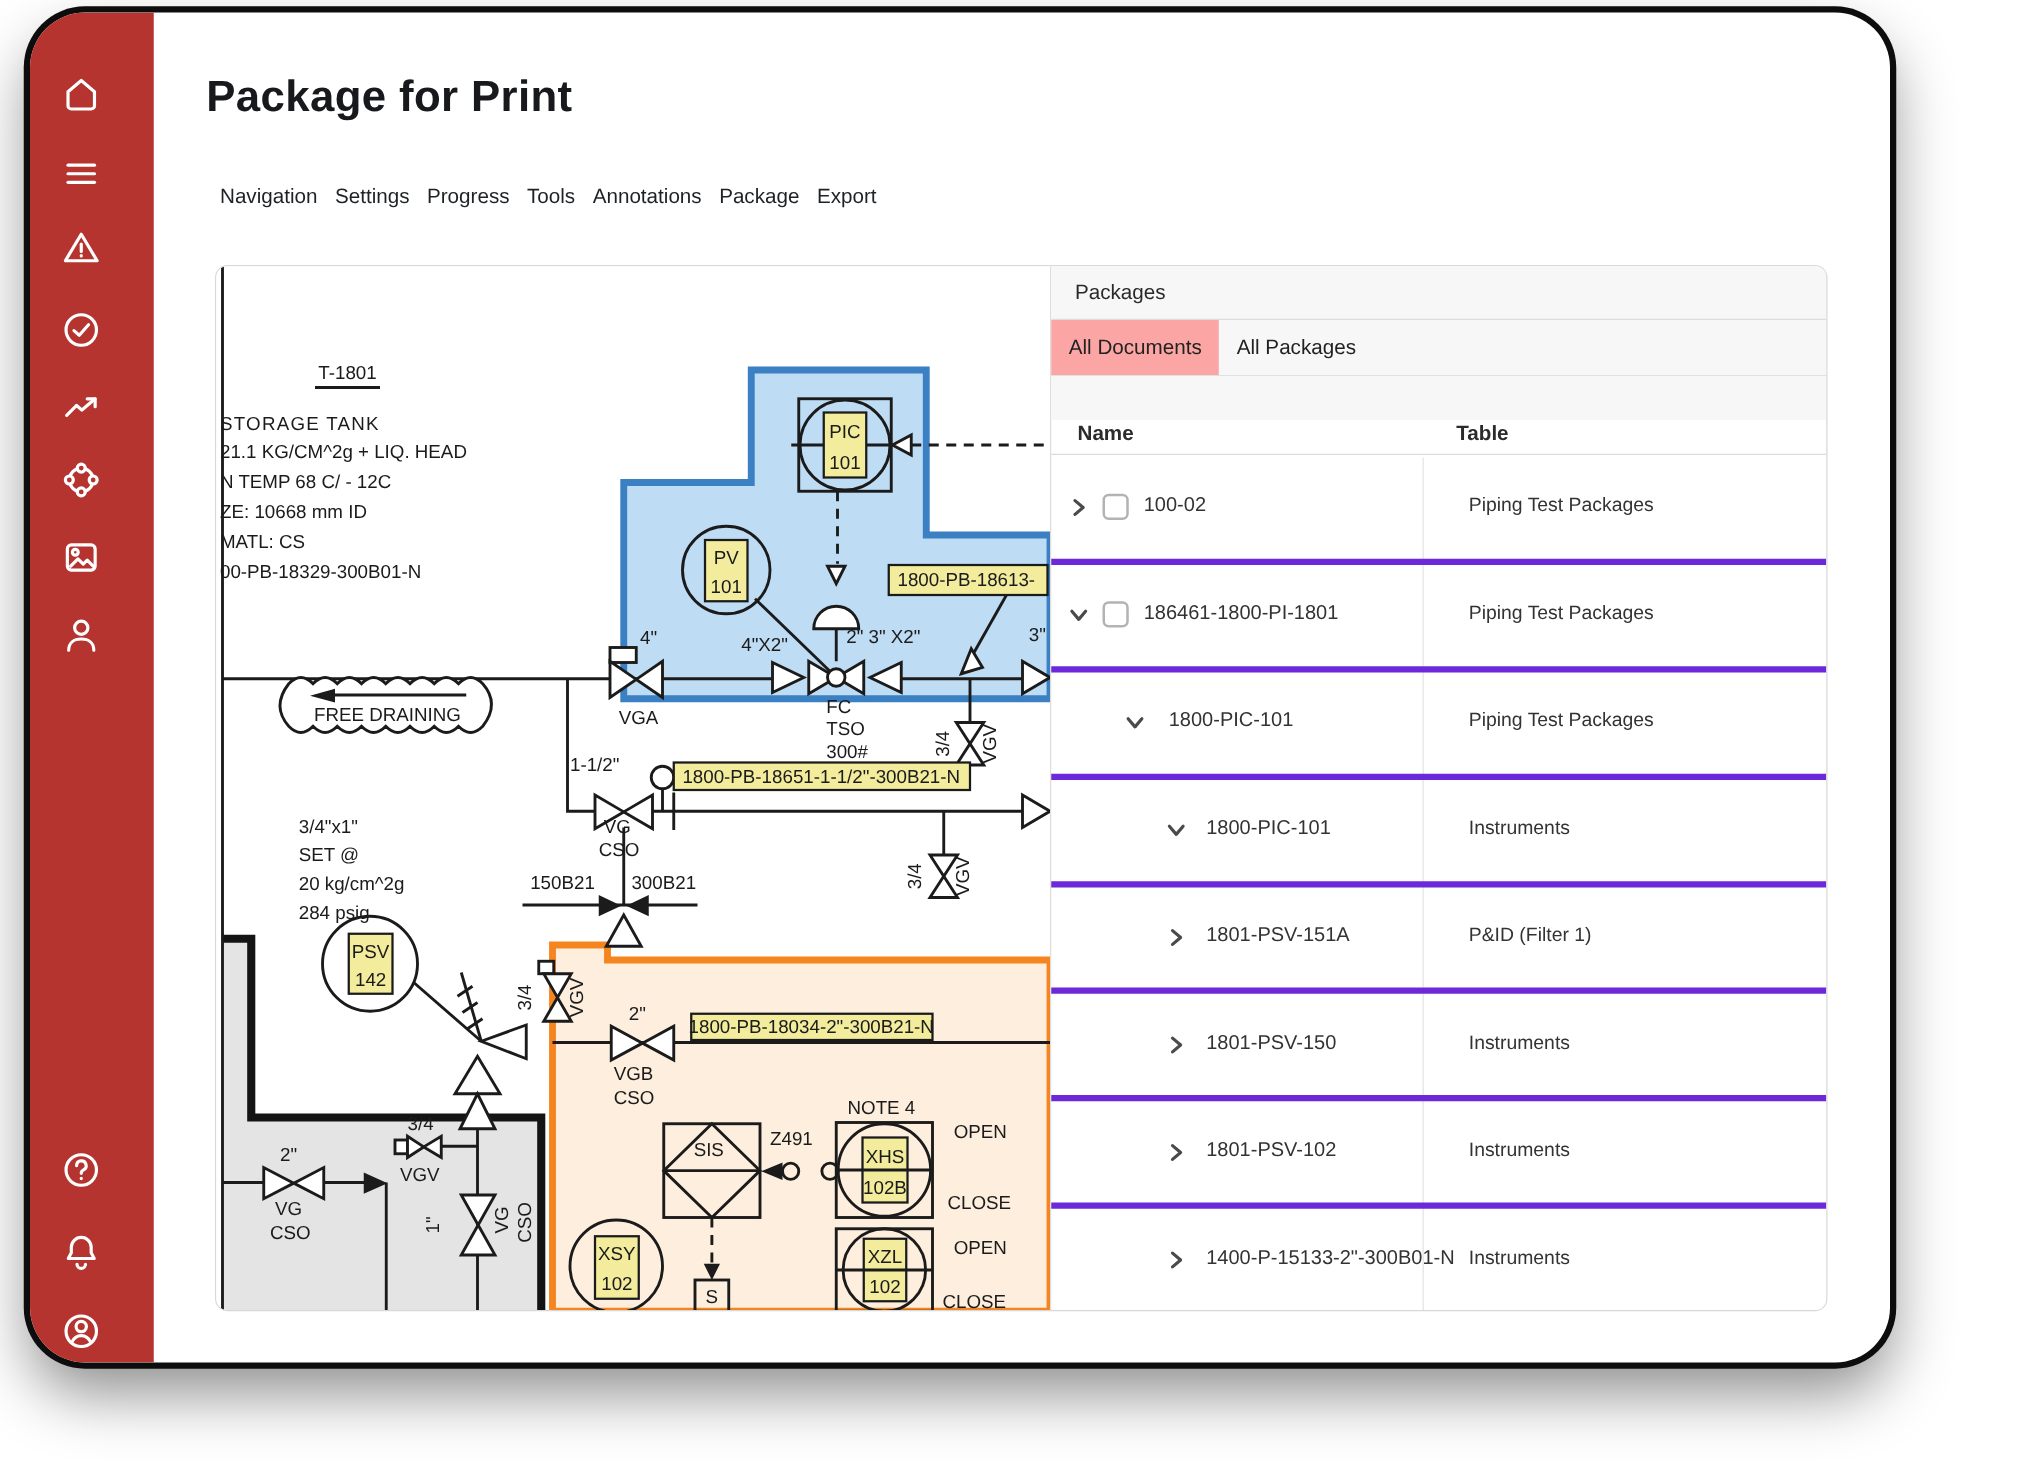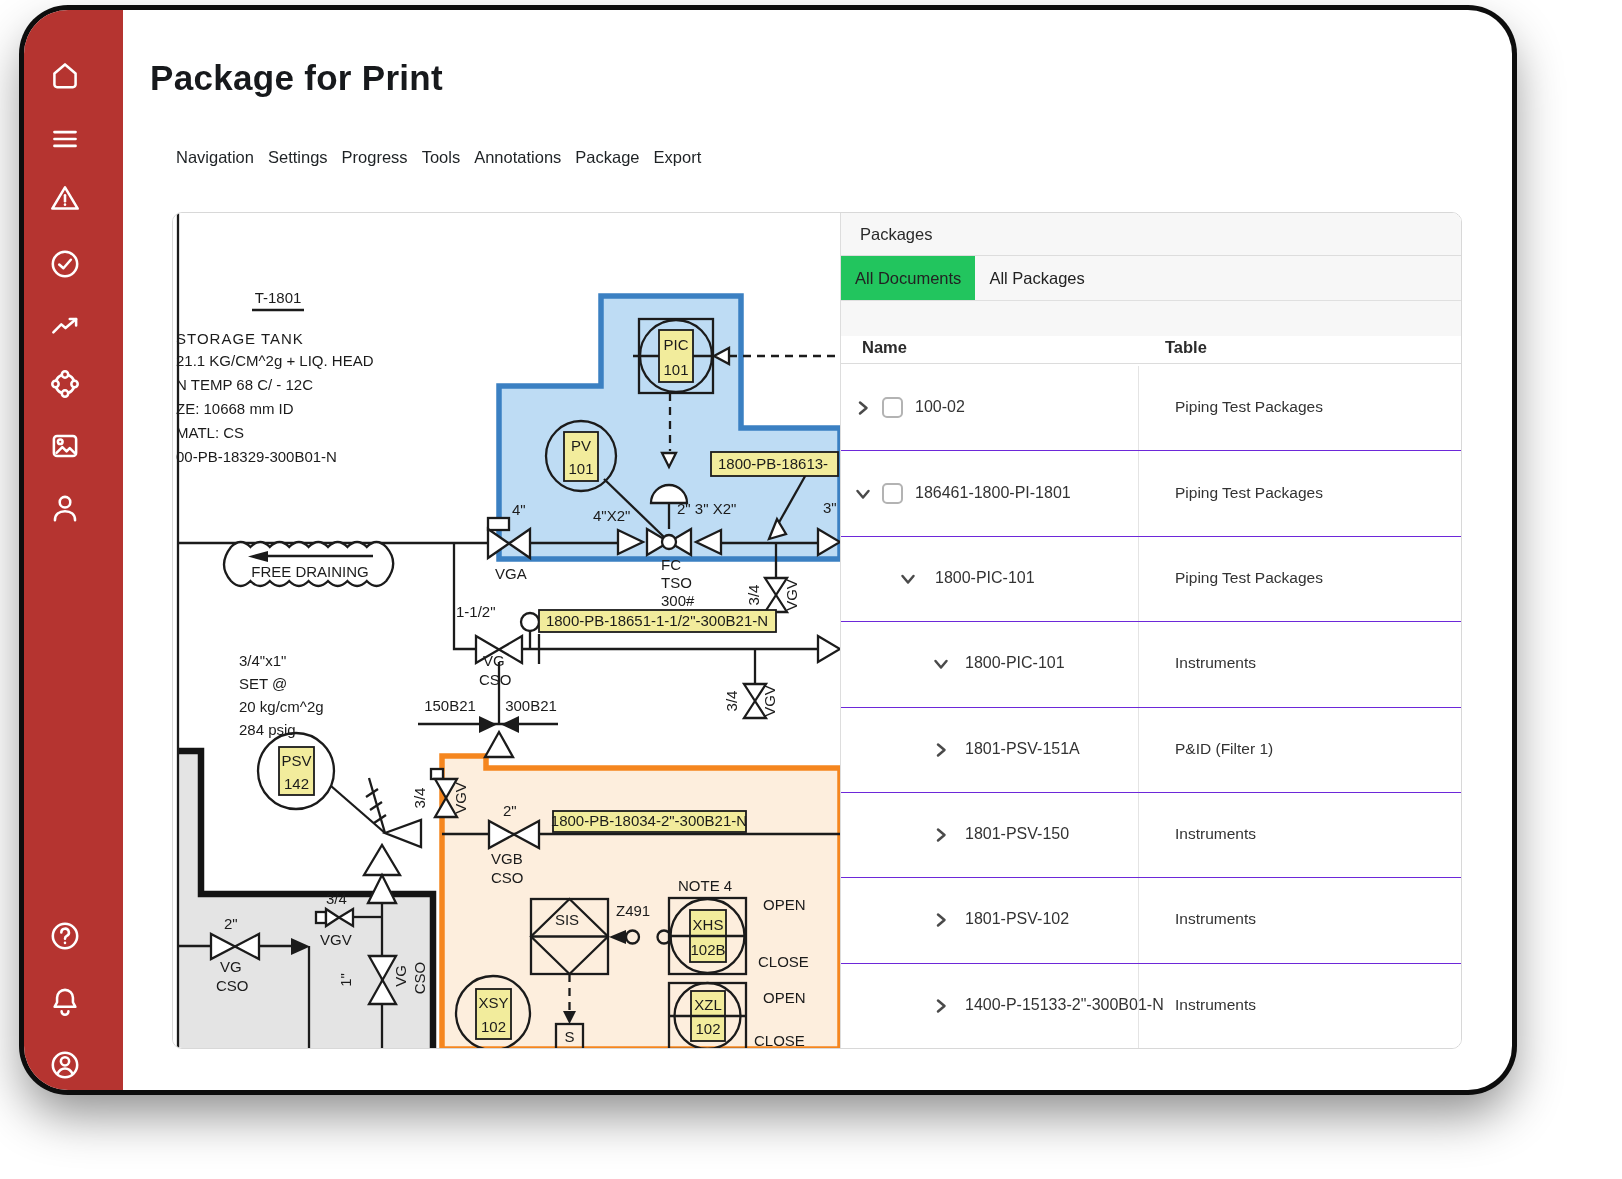--- a/index.html
+++ b/index.html
@@ -2,48 +2,48 @@
 <html><head>
 <meta charset="utf-8">
 <style>
   * { margin:0; padding:0; box-sizing:border-box; }
   html,body { width:1622px; height:1179px; background:#fff; font-family:"Liberation Sans",sans-serif; }
   .card { position:absolute; left:24px; top:10px; width:1488px; height:1080px; background:#fff;
           border-radius:44px; box-shadow:0 0 0 5px #0d0d0d, 0 24px 50px rgba(0,0,0,.45); overflow:hidden; }
   .sidebar { position:absolute; left:0; top:0; width:99px; height:100%; background:#b53430; }
   .sbicon { position:absolute; left:23px; width:36px; height:36px; }
   .sbicon svg { width:36px; height:36px; stroke:#fff; stroke-width:2.4; fill:none; stroke-linecap:round; stroke-linejoin:round; }
-  .title { position:absolute; left:126px; top:48px; font-size:35px; font-weight:700; color:#17191c; letter-spacing:.3px; }
+  .title { position:absolute; left:141px; top:48px; font-size:35px; font-weight:700; color:#17191c; letter-spacing:.3px; }
   .menu { position:absolute; left:152px; top:138px; display:flex; gap:14px; font-size:16.5px; font-weight:500; color:#1e2225; }
   .menu span { cursor:pointer; }
   .panels { position:absolute; left:148px; top:202px; width:1290px; height:837px; border:1.5px solid #d8d8d8;
             border-radius:10px; overflow:hidden; display:flex; background:#fff; }
   .diagram { width:667px; height:100%; position:relative; background:#fff; }
   svg.pid { display:block; font-family:"Liberation Sans",sans-serif; }
   .pid .ln { stroke:#1b1b1b; stroke-width:2.3; fill:none; }
   .pid .dash { stroke-dasharray:8 6; }
   .pid .sym { stroke:#1b1b1b; stroke-width:2.3; fill:#fff; }
   .pid .open { stroke:#1b1b1b; stroke-width:2.3; fill:none; }
   .pid .solid { fill:#1b1b1b; stroke:none; }
   .pid .tag { fill:#f2ec9c; stroke:#1b1b1b; stroke-width:1.8; }
   .pid text { fill:#1b1b1b; font-size:15px; }
   .pid .mid { text-anchor:middle; }
   
   .pkg { width:623px; height:100%; border-left:1px solid #ddd; background:#fff; position:relative; font-size:16px; color:#2b2b2b; }
   .pkg-head { height:43px; background:#f7f7f7; border-bottom:1px solid #ddd; display:flex; align-items:center; padding-left:19px; font-size:16.5px; color:#2a2a2a; }
   .tabs { height:45px; background:#f7f7f7; border-bottom:1px solid #e0e0e0; display:flex; }
   .tab { display:flex; align-items:center; padding:0 14px; font-size:16.5px; color:#222; cursor:pointer; }
-  .tab.active { background:#22c55e; }
+  .tab.active { background:#fca5a5; }
   .spacer { height:35px; background:#f7f7f7; }
   .colhead { height:28px; position:relative; border-bottom:1px solid #dcdcdc; font-size:16.5px; font-weight:600; color:#2b2b2b; }
   .colhead .c1 { position:absolute; left:21px; top:2px; }
   .colhead .c2 { position:absolute; left:324px; top:2px; }
   .rows { position:absolute; top:153px; bottom:0; left:0; right:0; display:flex; flex-direction:column; }
   .coldiv { position:absolute; top:153px; bottom:0; left:297px; width:1px; background:#e4e4e4; }
-  .prow { flex:1; position:relative; border-bottom:1px solid #6d28d9; cursor:pointer; }
+  .prow { flex:1; position:relative; border-bottom:5px solid #6d28d9; cursor:pointer; }
   .prow:last-child { border-bottom:none; }
   .chev { position:absolute; top:50%; margin-top:-9px; width:18px; height:18px; }
   .chev svg { width:18px; height:18px; stroke:#4a4a4a; stroke-width:2.5; fill:none; stroke-linecap:round; stroke-linejoin:round; }
   .cbx { position:absolute; top:50%; margin-top:-11px; width:21px; height:21px; border:2px solid #b3b3b3; border-radius:5px; background:#fff; }
   .rname { position:absolute; top:50%; margin-top:-10px; font-size:16px; color:#333; white-space:nowrap; }
   .rtable { position:absolute; left:334px; top:50%; margin-top:-10px; font-size:15.5px; color:#333; white-space:nowrap;text-align:right; }
 </style>
 </head>
 <body>
 

